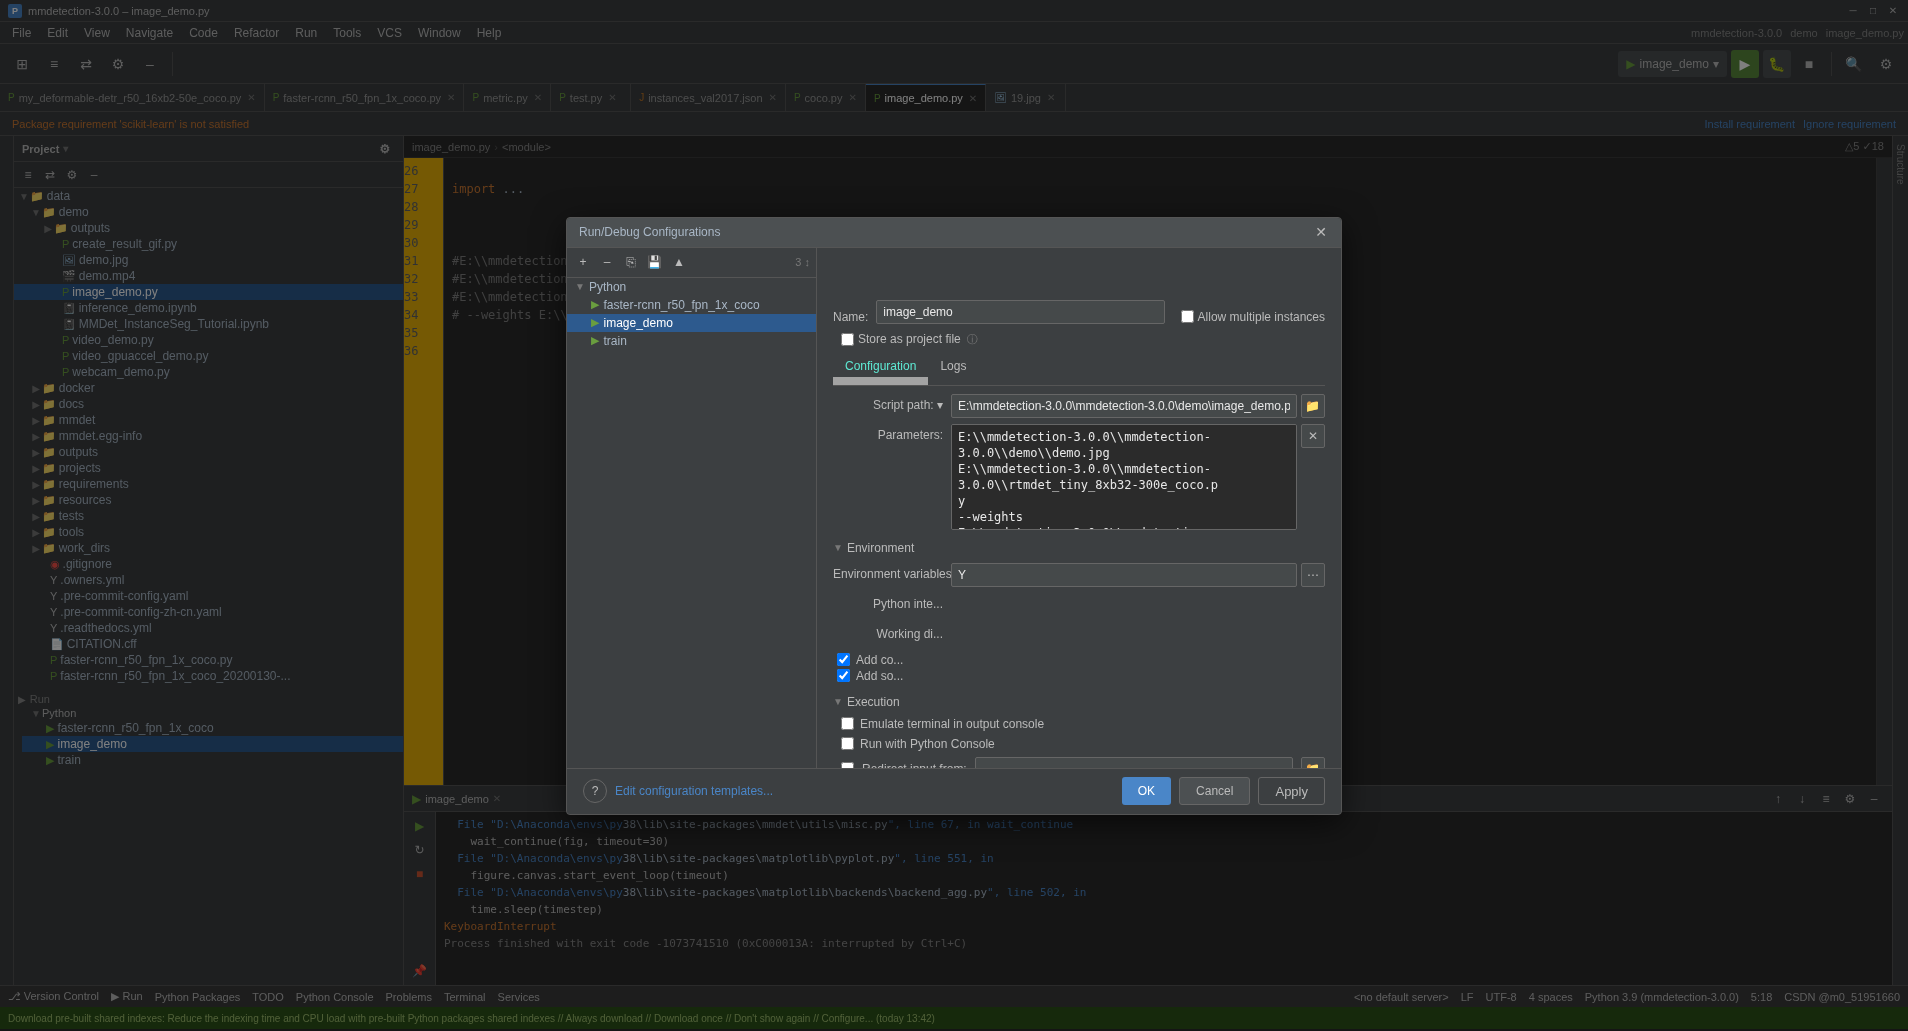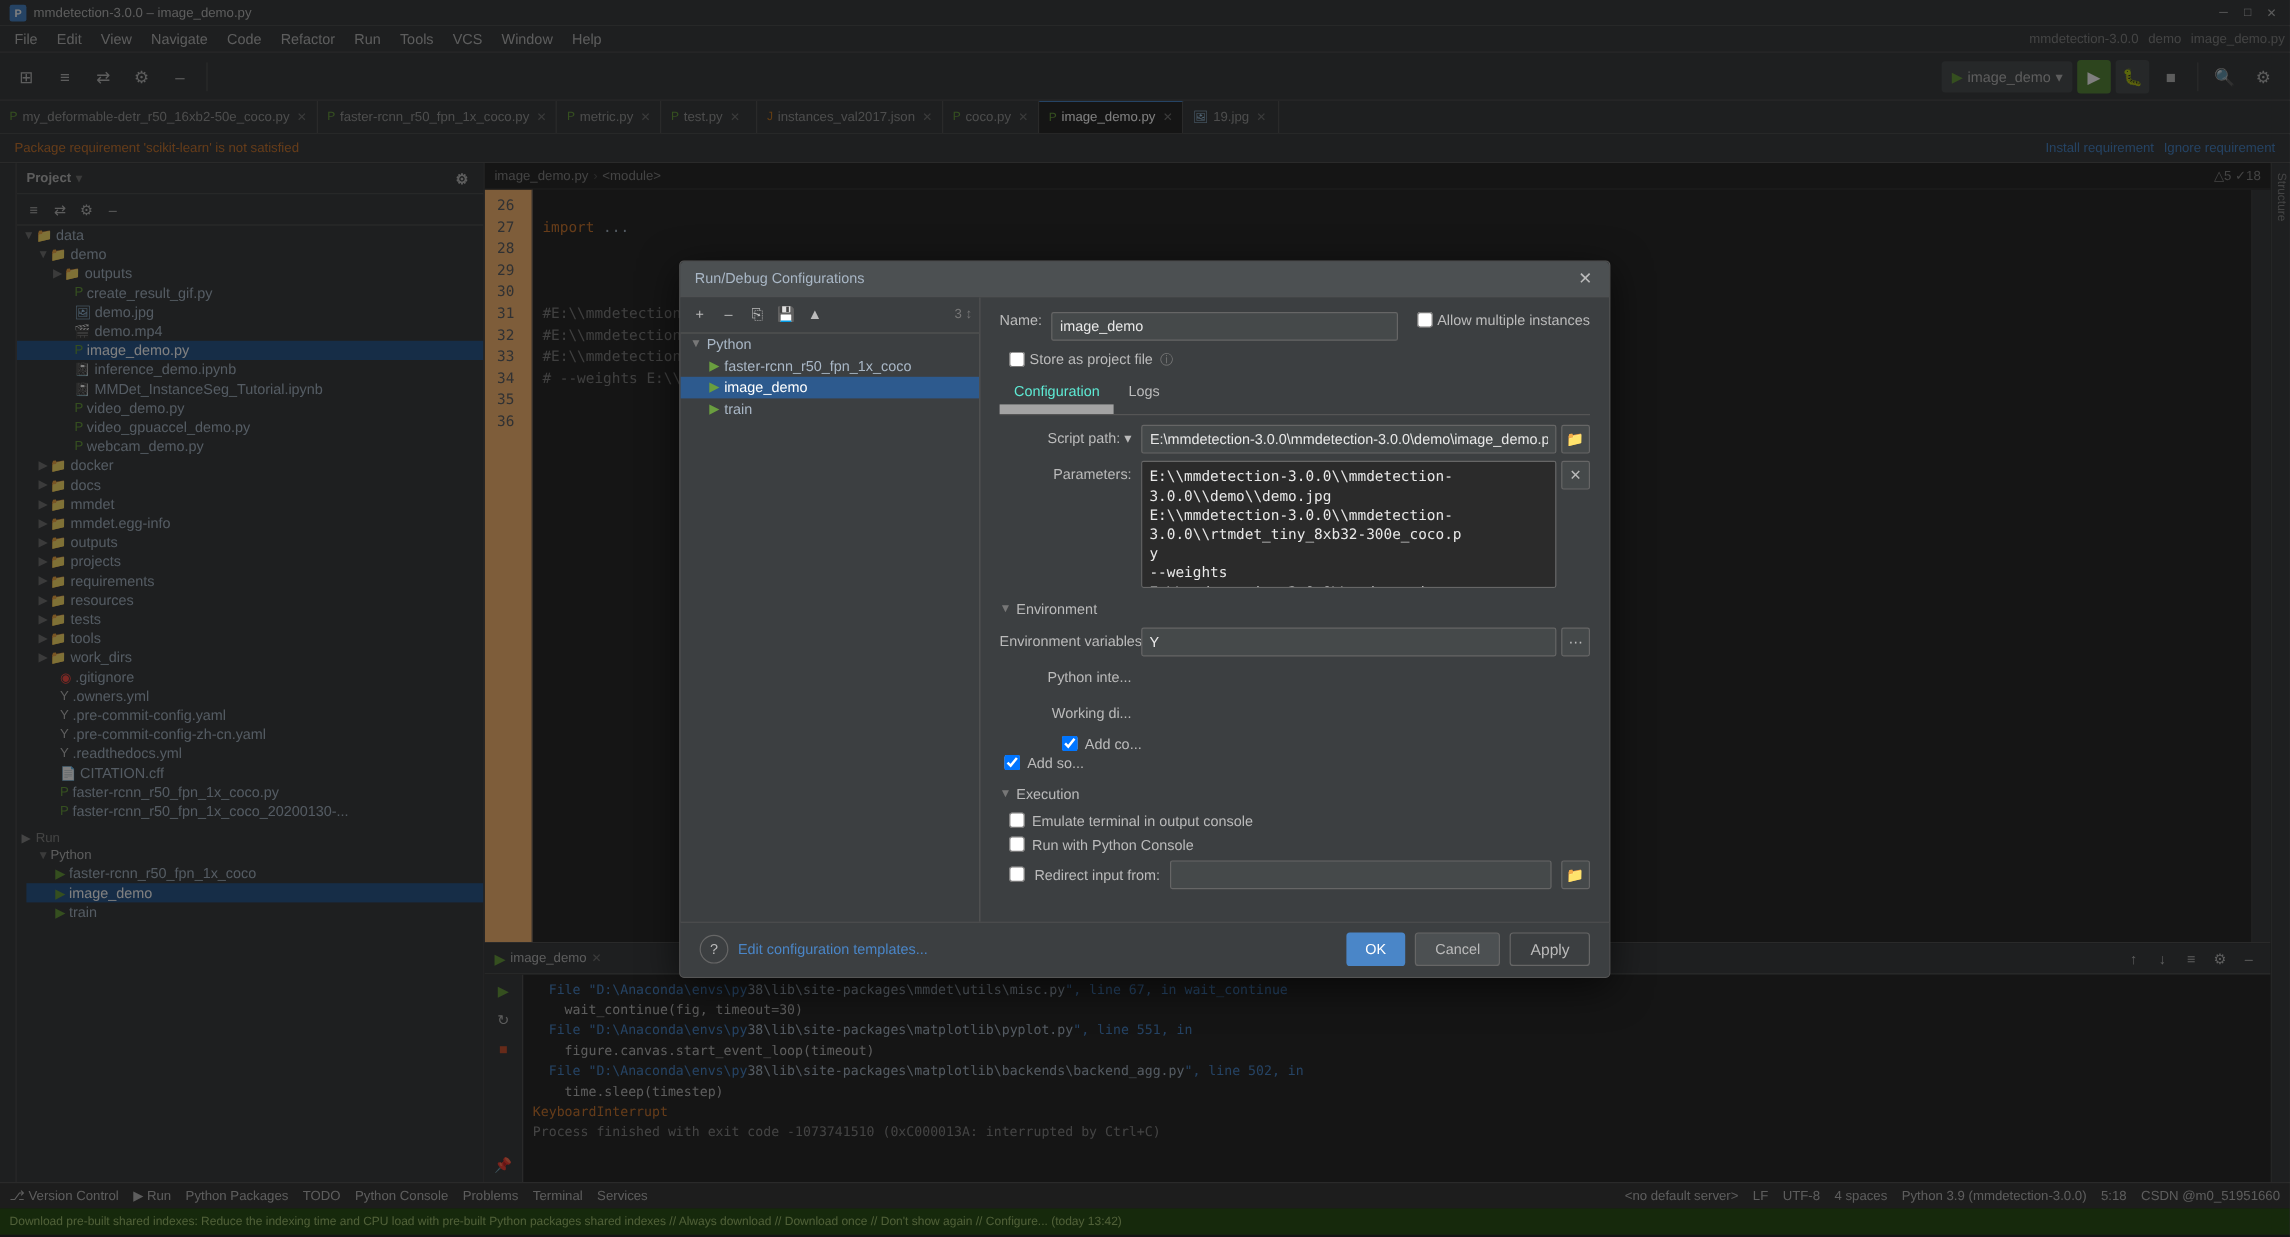--- a/index.html
+++ b/index.html
@@ -195,26 +195,26 @@
     }
 
     
     .code-editor {
       flex: 1;
       display: flex;
       overflow: hidden;
     }
     .line-numbers {
       width: 40px;
-      background: #fdba74;
+      background: #eab308;
       color: #606366;
       font-size: 12px;
       font-family: 'Consolas', monospace;
       padding: 4px 4px 4px 0;
-      text-align: center;
+      text-align: left;
       line-height: 18px;
       border-right: 1px solid #555;
     }
     .code-content {
       flex: 1;
       padding: 4px 8px;
       font-family: 'Consolas', monospace;
       font-size: 12px;
       line-height: 18px;
       overflow-y: auto;
@@ -971,21 +971,21 @@
           </div>
           <div class="modal-tree-item">
             <span style="color:#6a9e3f;font-size:11px;">▶</span>
             <span>train</span>
           </div>
         </div>
       </div>
 
       <div class="modal-main">
 
-        <div style="display:flex;align-items:flex-start;gap:8px;flex-wrap:wrap;">
+        <div style="display:flex;align-items:flex-end;gap:8px;flex-wrap:wrap;margin-top:40px;">
           <span class="modal-label">Name:</span>
           <input class="modal-name-input" value="image_demo" style="width: 180px;">
           <div class="modal-checkbox-row">
             <input type="checkbox" class="modal-checkbox" style="">
             <span class="modal-checkbox-label">Allow multiple instances</span>
           </div>
           <div class="modal-checkbox-row">
             <input type="checkbox" class="modal-checkbox" style="">
             <span class="modal-checkbox-label">Store as project file</span>
             <span style="color:#777;font-size:11px;margin-left:2px;">ⓘ</span>
@@ -1045,21 +1045,21 @@
             <div class="modal-form-control">
               <span style="font-size:12px;color:#888;"></span>
             </div>
           </div>
           <div class="modal-form-row">
             <div class="modal-form-label">Working di...</div>
             <div class="modal-form-control"></div>
           </div>
 
           <div style="display:flex;flex-direction:column;gap:2px;padding-left:4px;">
-            <div style="display:flex;align-items:center;gap:6px;margin-left:48px;">
+            <div style="display:flex;align-items:center;gap:6px;">
               <input type="checkbox" class="modal-checkbox" checked="" style="">
               <span style="font-size:12px;color:#bbb;">Add co...</span>
             </div>
             <div style="display:flex;align-items:center;gap:6px;">
               <input type="checkbox" class="modal-checkbox" checked="" style="">
               <span style="font-size:12px;color:#bbb;">Add so...</span>
             </div>
           </div>
 
           <div class="modal-section-toggle modal-execution-section">

